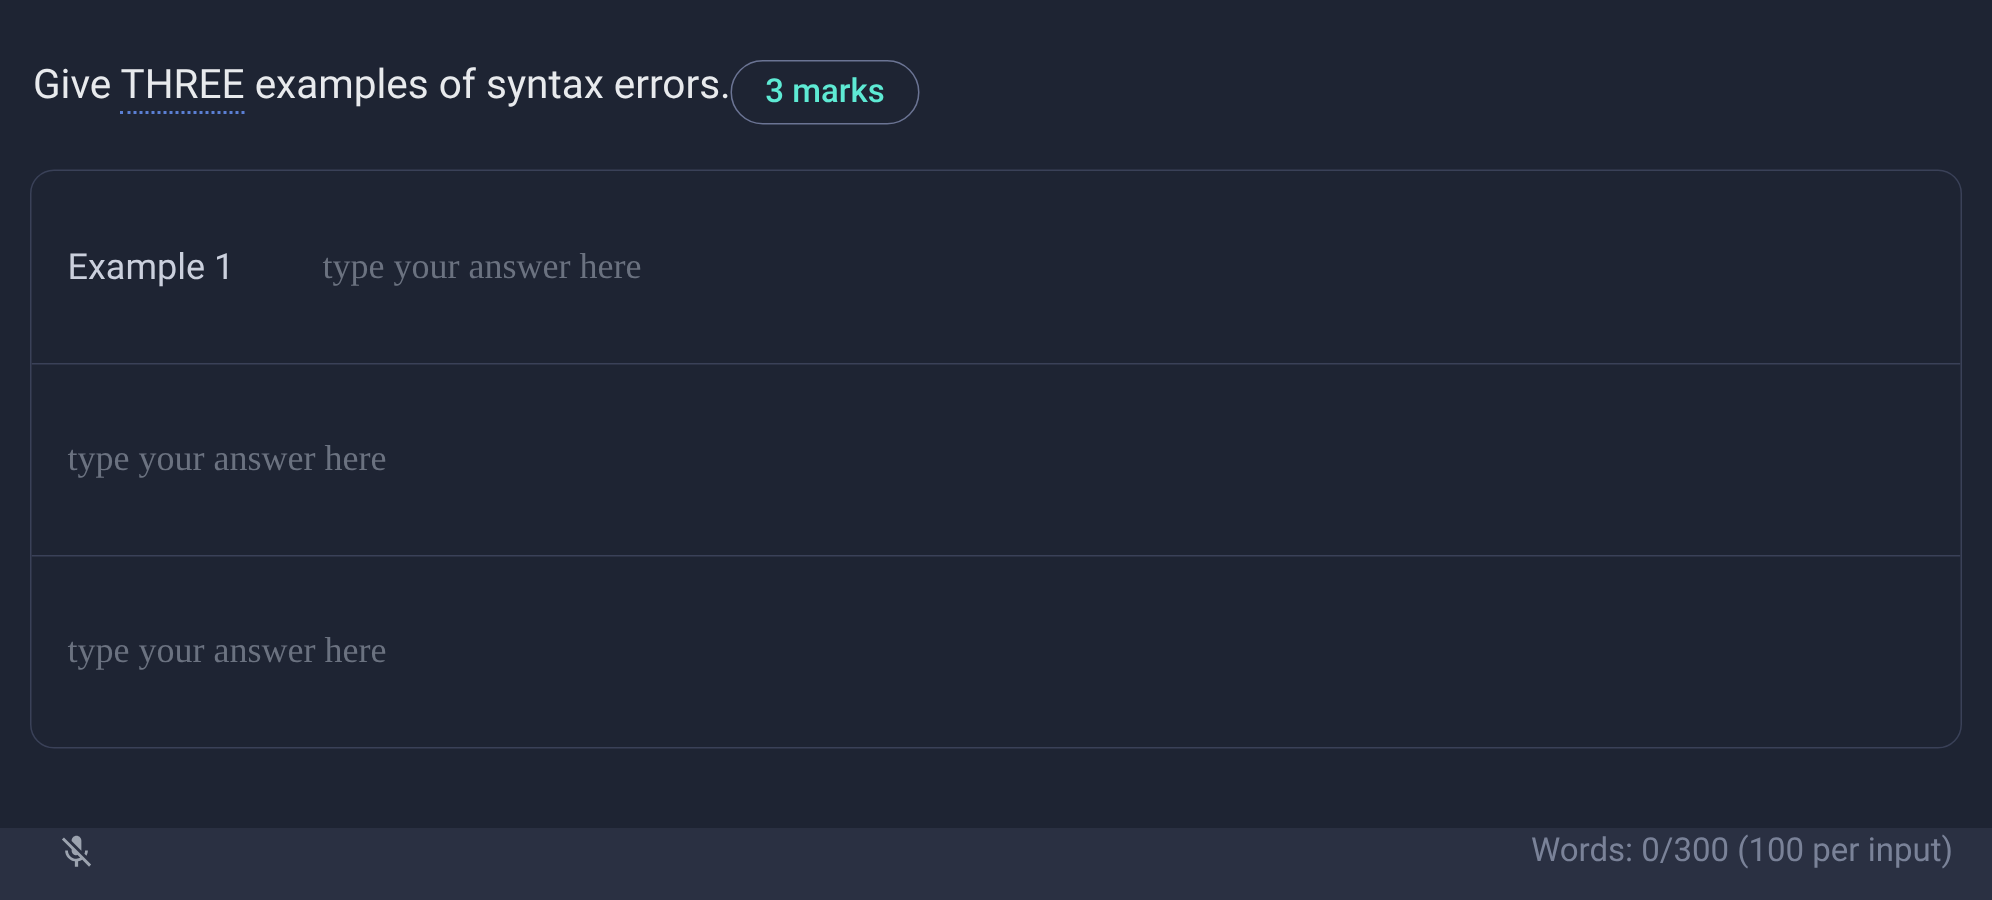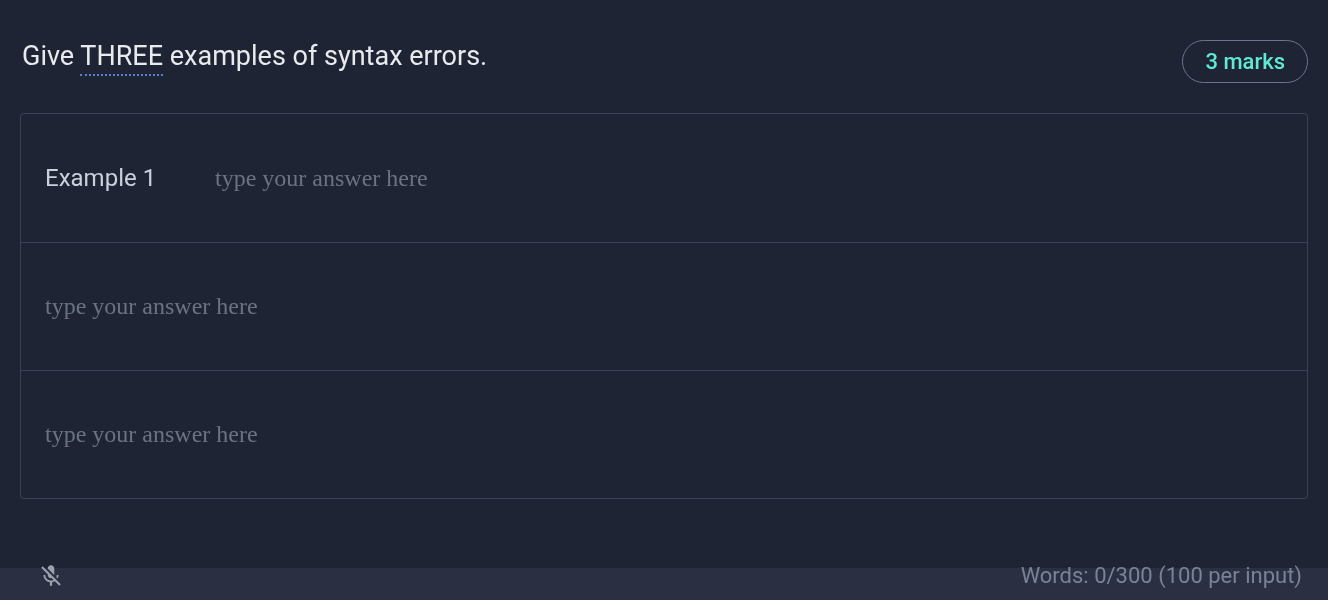--- a/index.html
+++ b/index.html
@@ -14,21 +14,21 @@
       font-family: -apple-system, BlinkMacSystemFont, 'Segoe UI', Roboto, sans-serif;
       color: #e5e7eb;
       overflow: hidden;
       position: relative;
     }
     .container {
       padding: 0;
     }
     .header {
       display: flex;
-      justify-content: space-between;
+      justify-content: flex-start;
       align-items: flex-start;
       padding: 40px 20px 30px 22px;
     }
     .question-text {
       font-size: 27px;
       color: #e8eaed;
       font-weight: 400;
     }
     .question-text .underlined {
       border-bottom: 2px dotted #5b7fd4;
@@ -39,21 +39,21 @@
       border-radius: 24px;
       padding: 8px 22px;
       font-size: 22px;
       color: #5eead4;
       font-weight: 500;
       white-space: nowrap;
     }
     .answer-card {
       margin: 0 20px;
       border: 1px solid #3a4158;
-      border-radius: 4px;
+      border-radius: 16px;
       overflow: hidden;
     }
     .answer-row {
       display: flex;
       align-items: center;
       padding: 50px 24px 50px 24px;
       border-bottom: 1px solid #3a4158;
     }
     .answer-row:last-child {
       border-bottom: none;
@@ -74,21 +74,21 @@
       font-family: Liberation Serif, serif;
     }
     .row-input::placeholder {
       color: #6b7280;
     }
     .footer-bar {
       position: absolute;
       bottom: 0;
       left: 0;
       right: 0;
-      height: 32px;
+      height: 48px;
       background-color: #2a3042;
       display: flex;
       justify-content: space-between;
       align-items: center;
       padding: 0 26px 17px 38px;
     }
     .mic-icon {
       width: 26px;
       height: 26px;
       color: #9ca3af;

